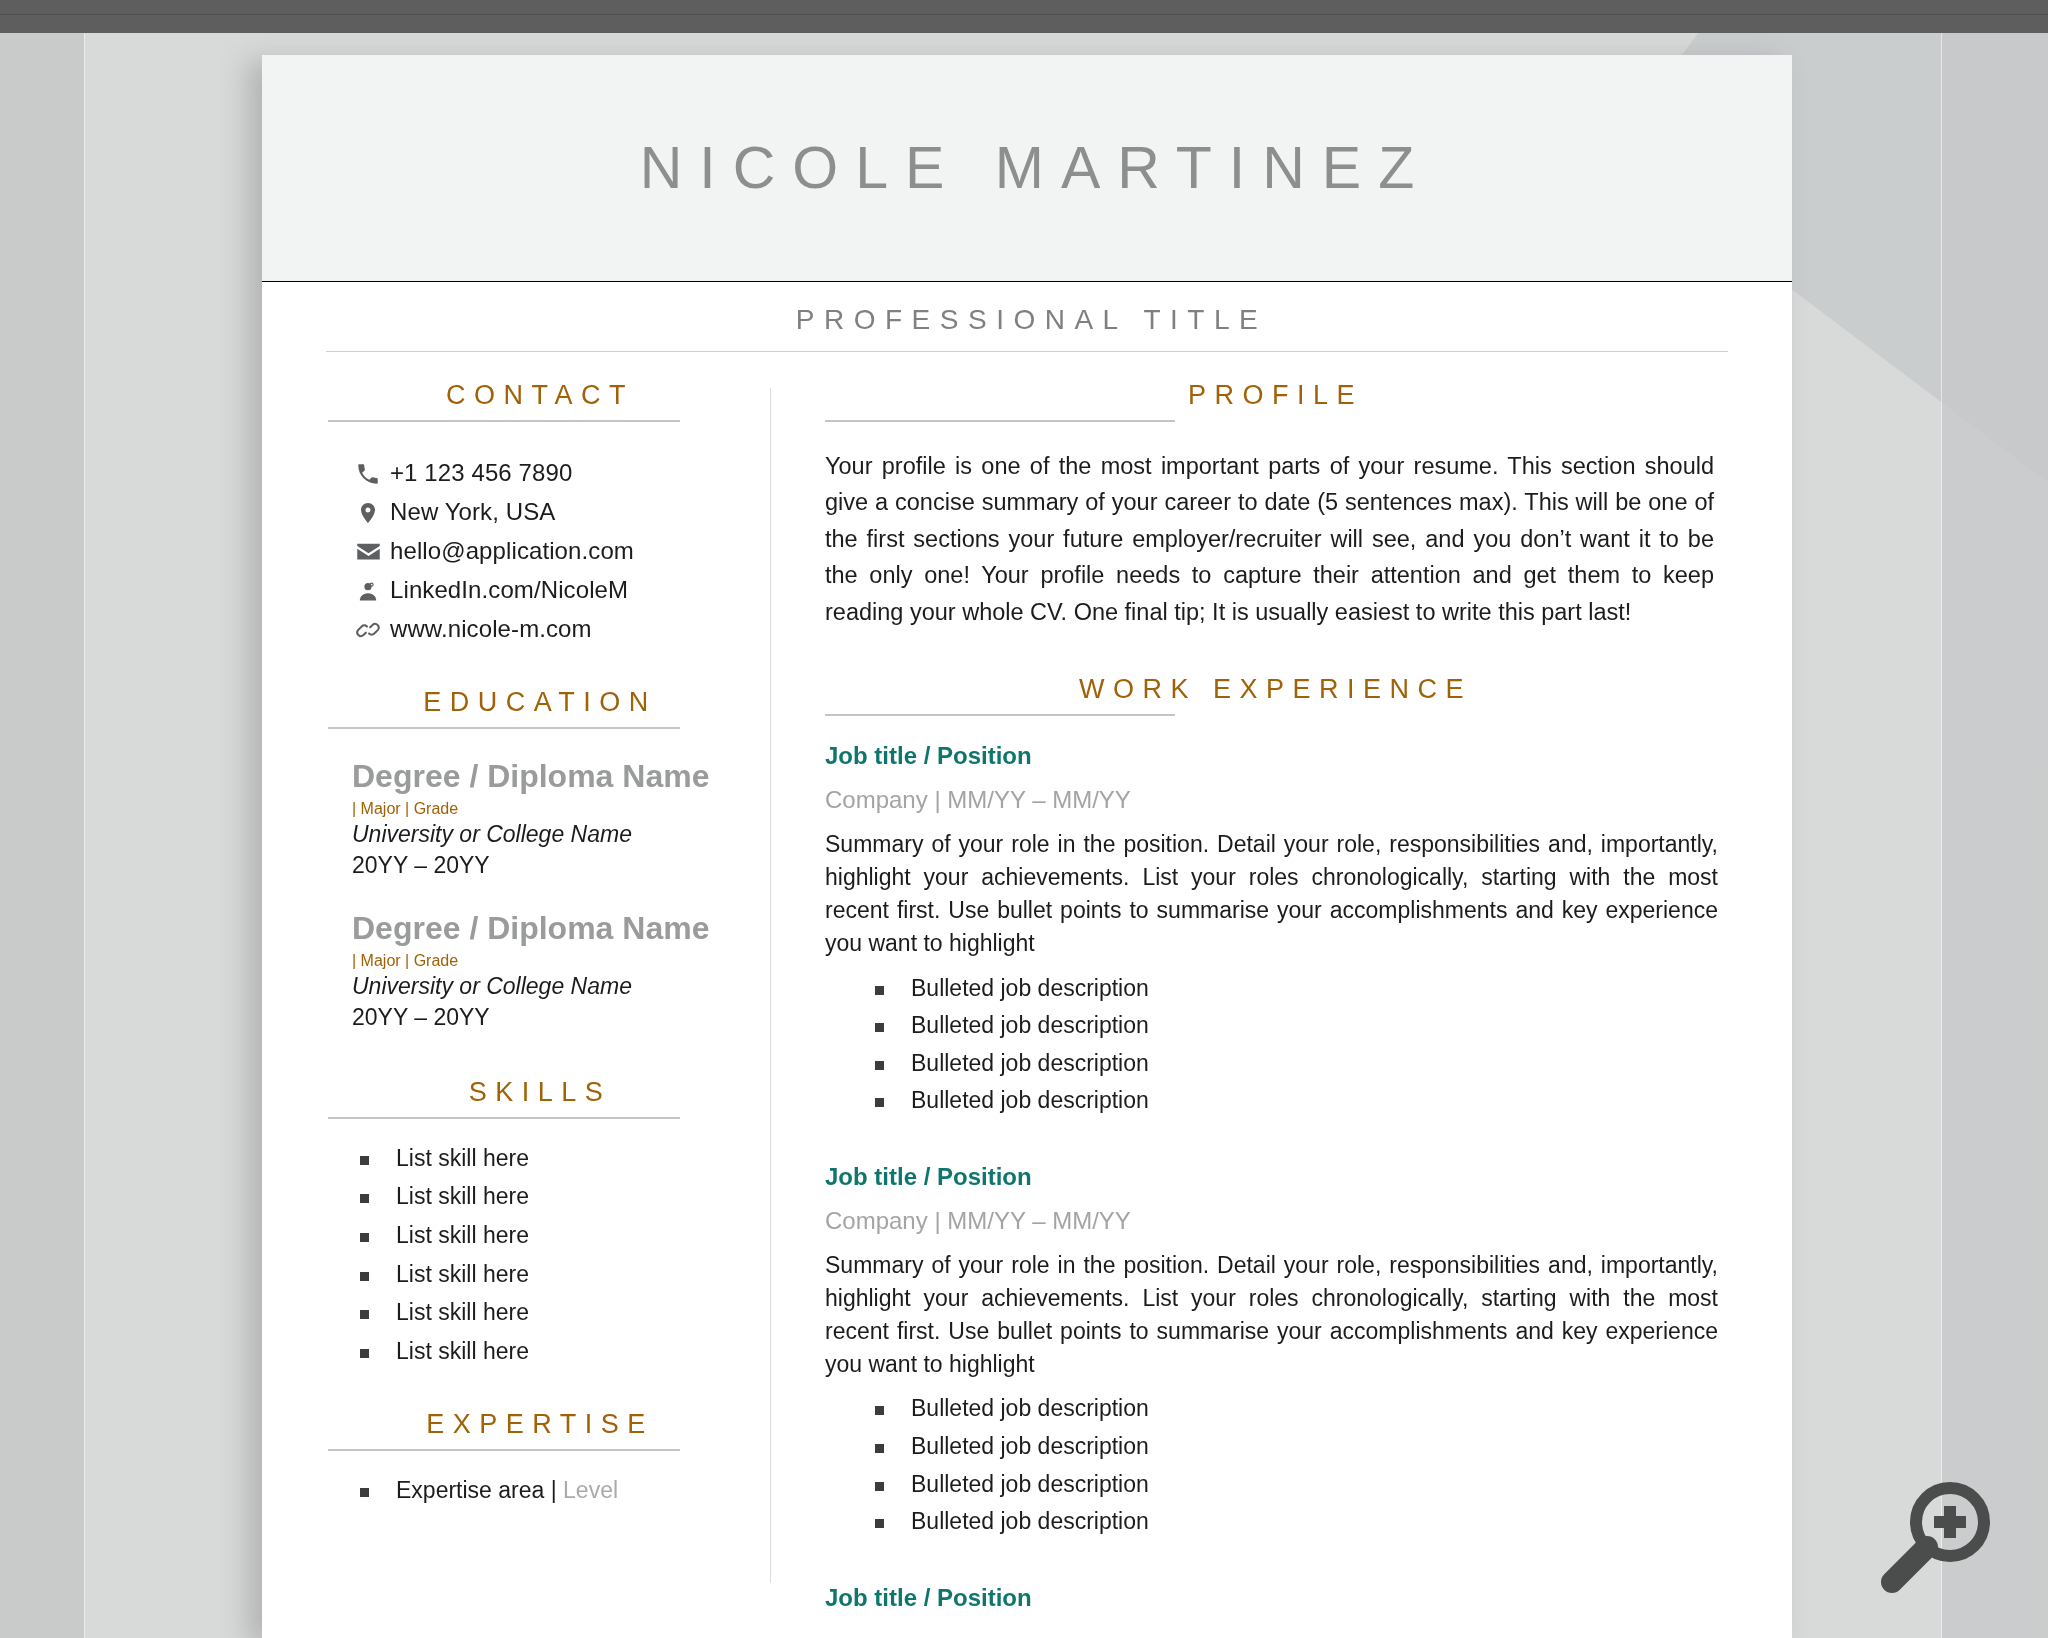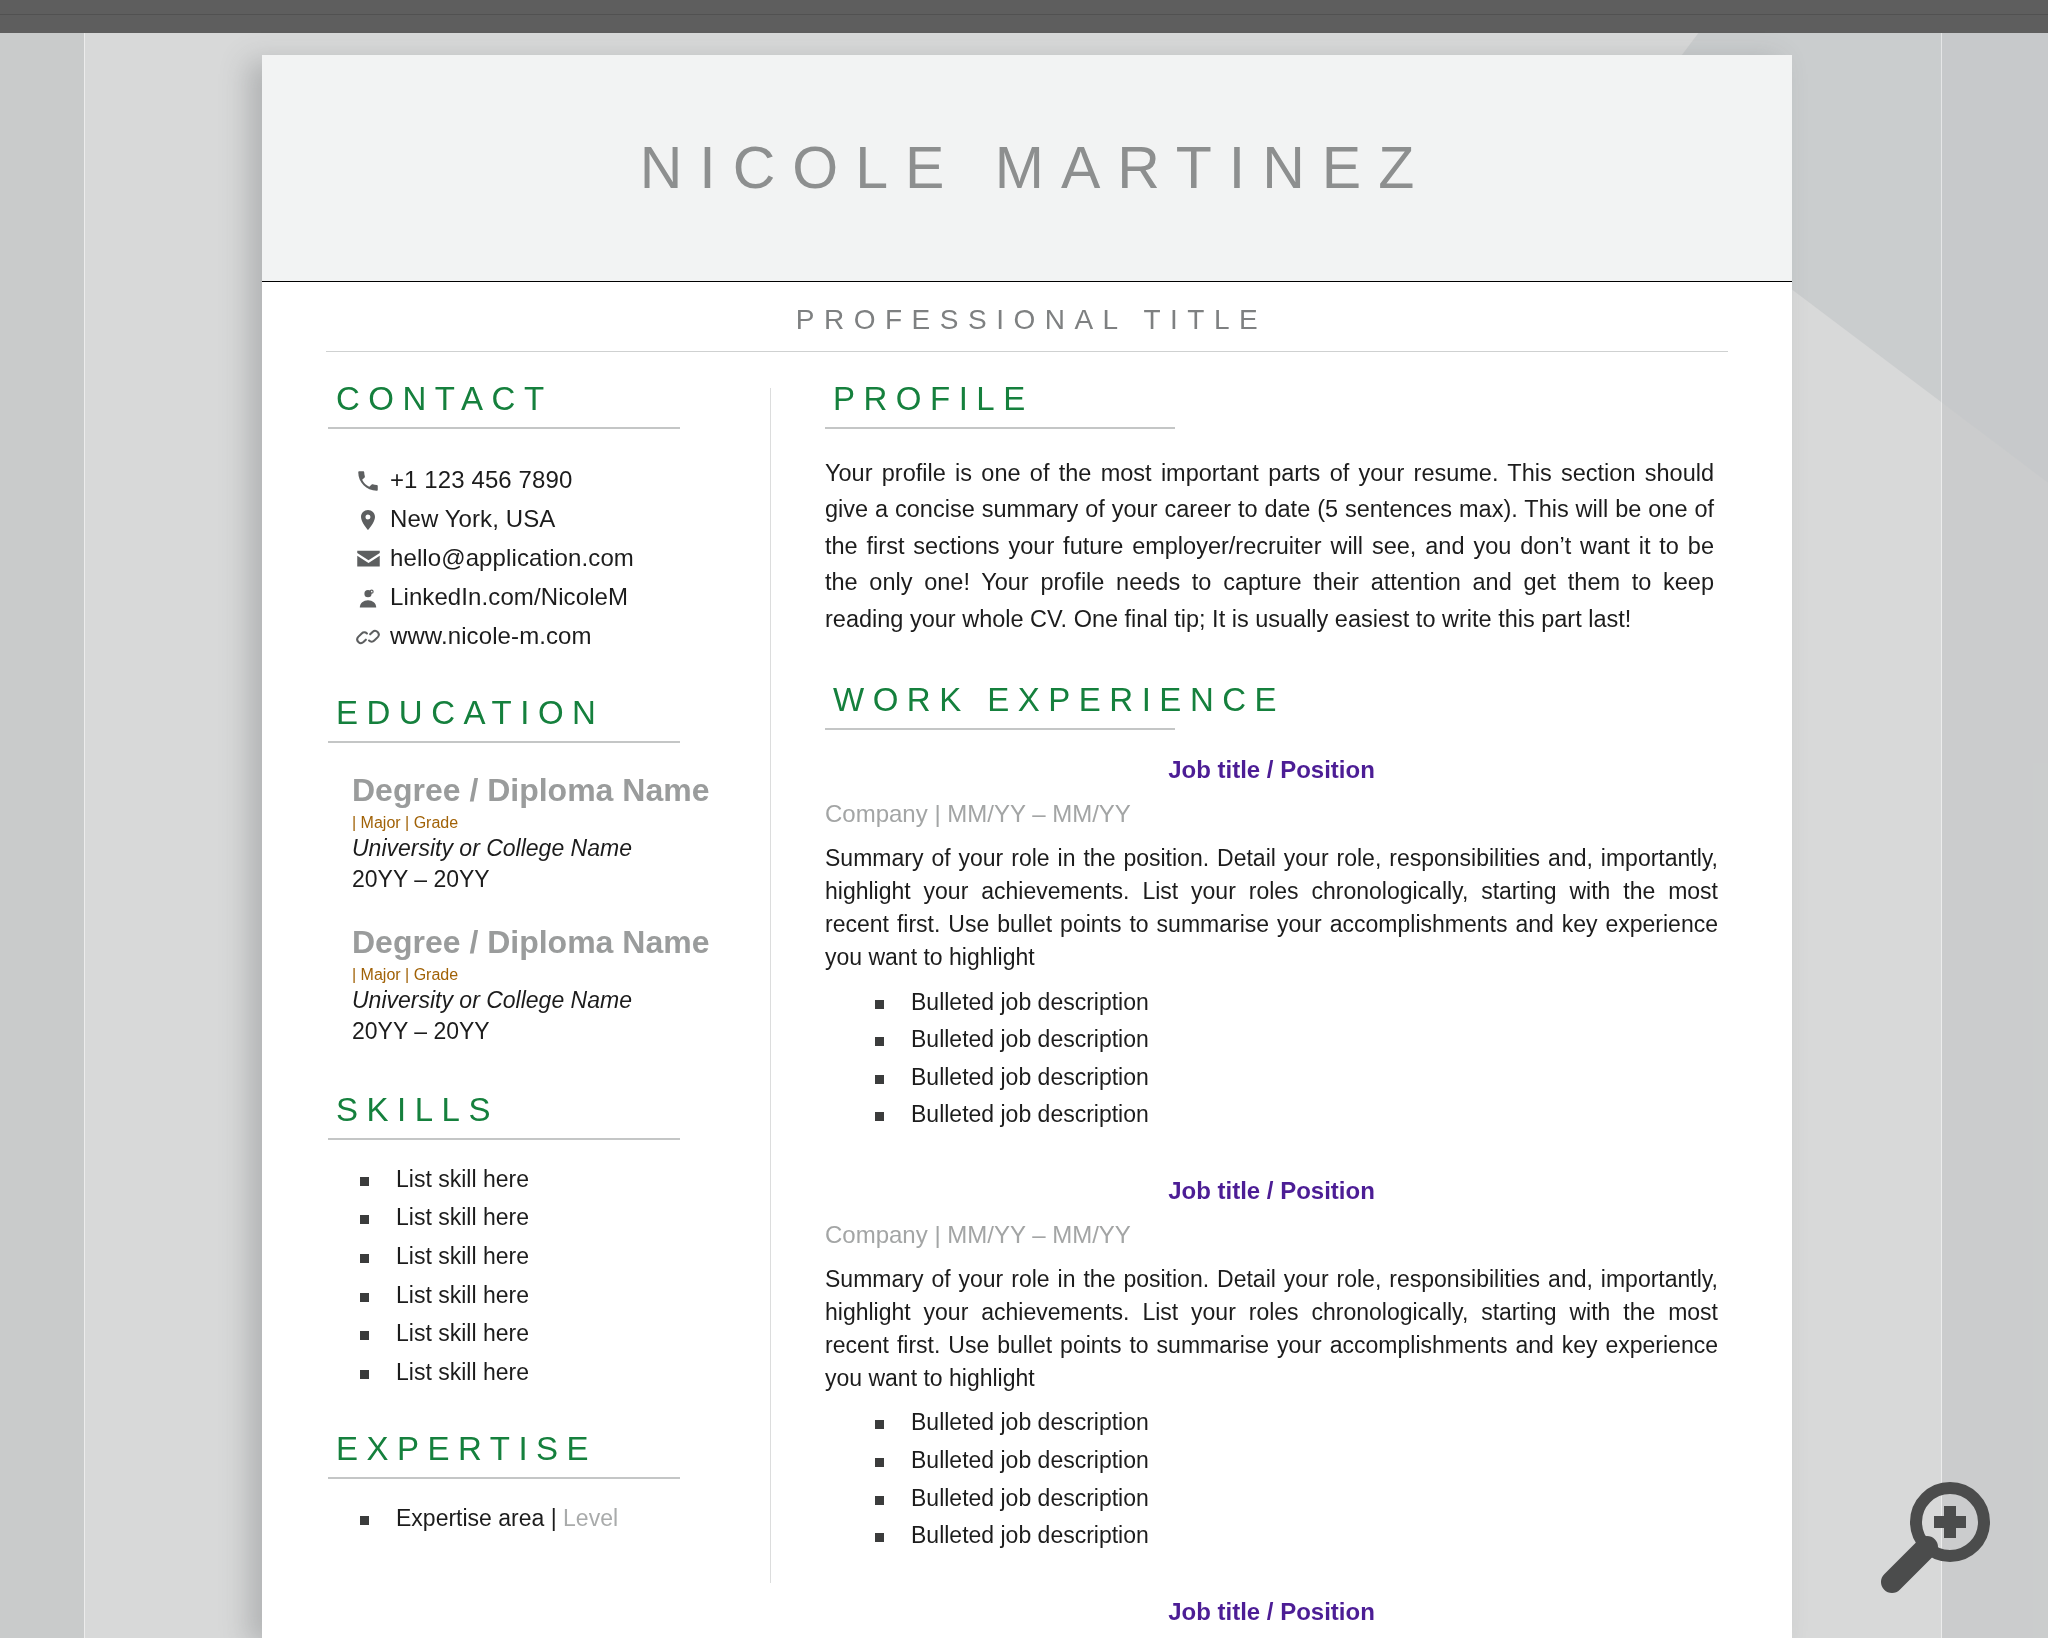--- a/index.html
+++ b/index.html
@@ -137,26 +137,27 @@
     flex: none;
   }
   .col-right {
     flex: 1;
     padding-left: 54px;
     padding-right: 74px;
   }
 
   
   .sec-head {
-    font-size: 33px;
+    font-size: 27px;
     font-weight: 400;
     letter-spacing: 8.5px;
-    color: #15803d;
+    color: #a16207;
     text-indent: 8px;
     white-space: nowrap;
+    text-align: center;
   }
   .sec-rule {
     height: 2px;
     background: #c4c6c6;
     margin-top: 9px;
   }
   .sec-rule.left { width: 352px; }
   .sec-rule.right { width: 350px; }
 
   .sec { margin-bottom: 44px; }
@@ -240,23 +241,22 @@
     line-height: 1.55;
     color: #1c1c1c;
     text-align: justify;
     padding-right: 4px;
   }
 
   .job { margin-bottom: 48px; }
   .job-title {
     font-size: 24px;
     font-weight: bold;
-    color: #4c1d95;
+    color: #0f766e;
     margin-bottom: 16px;
-    text-align: center;
   }
   .job-company {
     font-size: 24px;
     color: #a3a5a5;
     margin-bottom: 14px;
   }
   .job-summary {
     font-size: 23px;
     line-height: 1.44;
     color: #1c1c1c;

